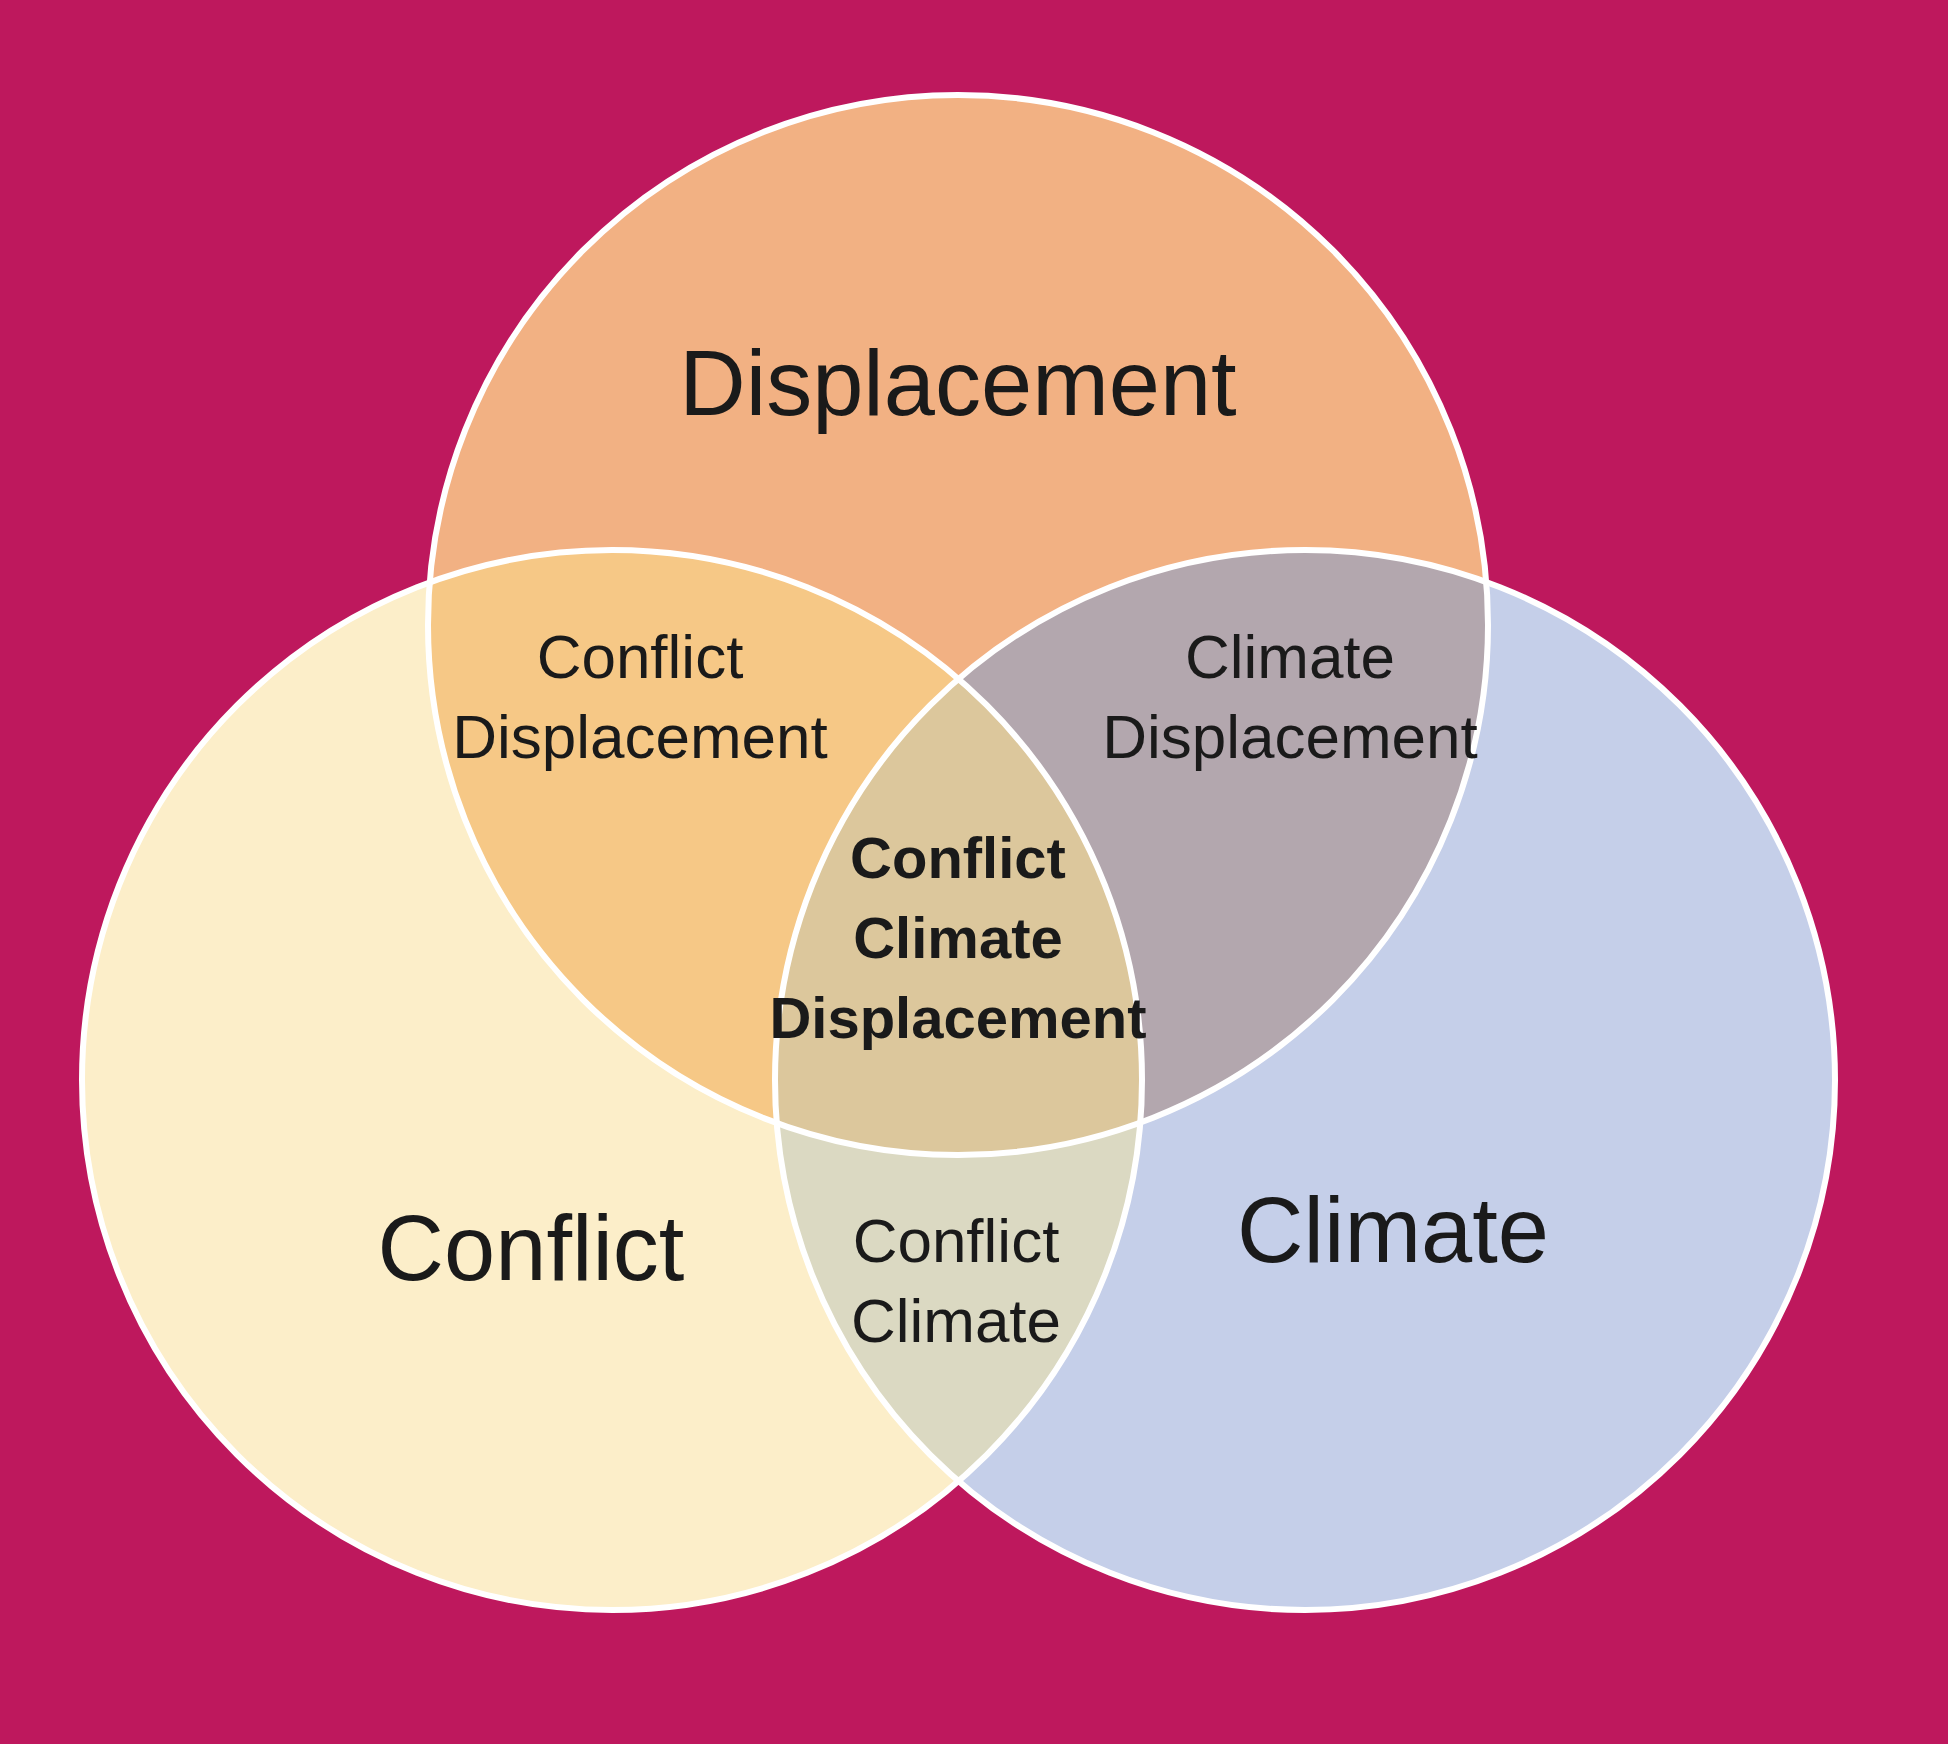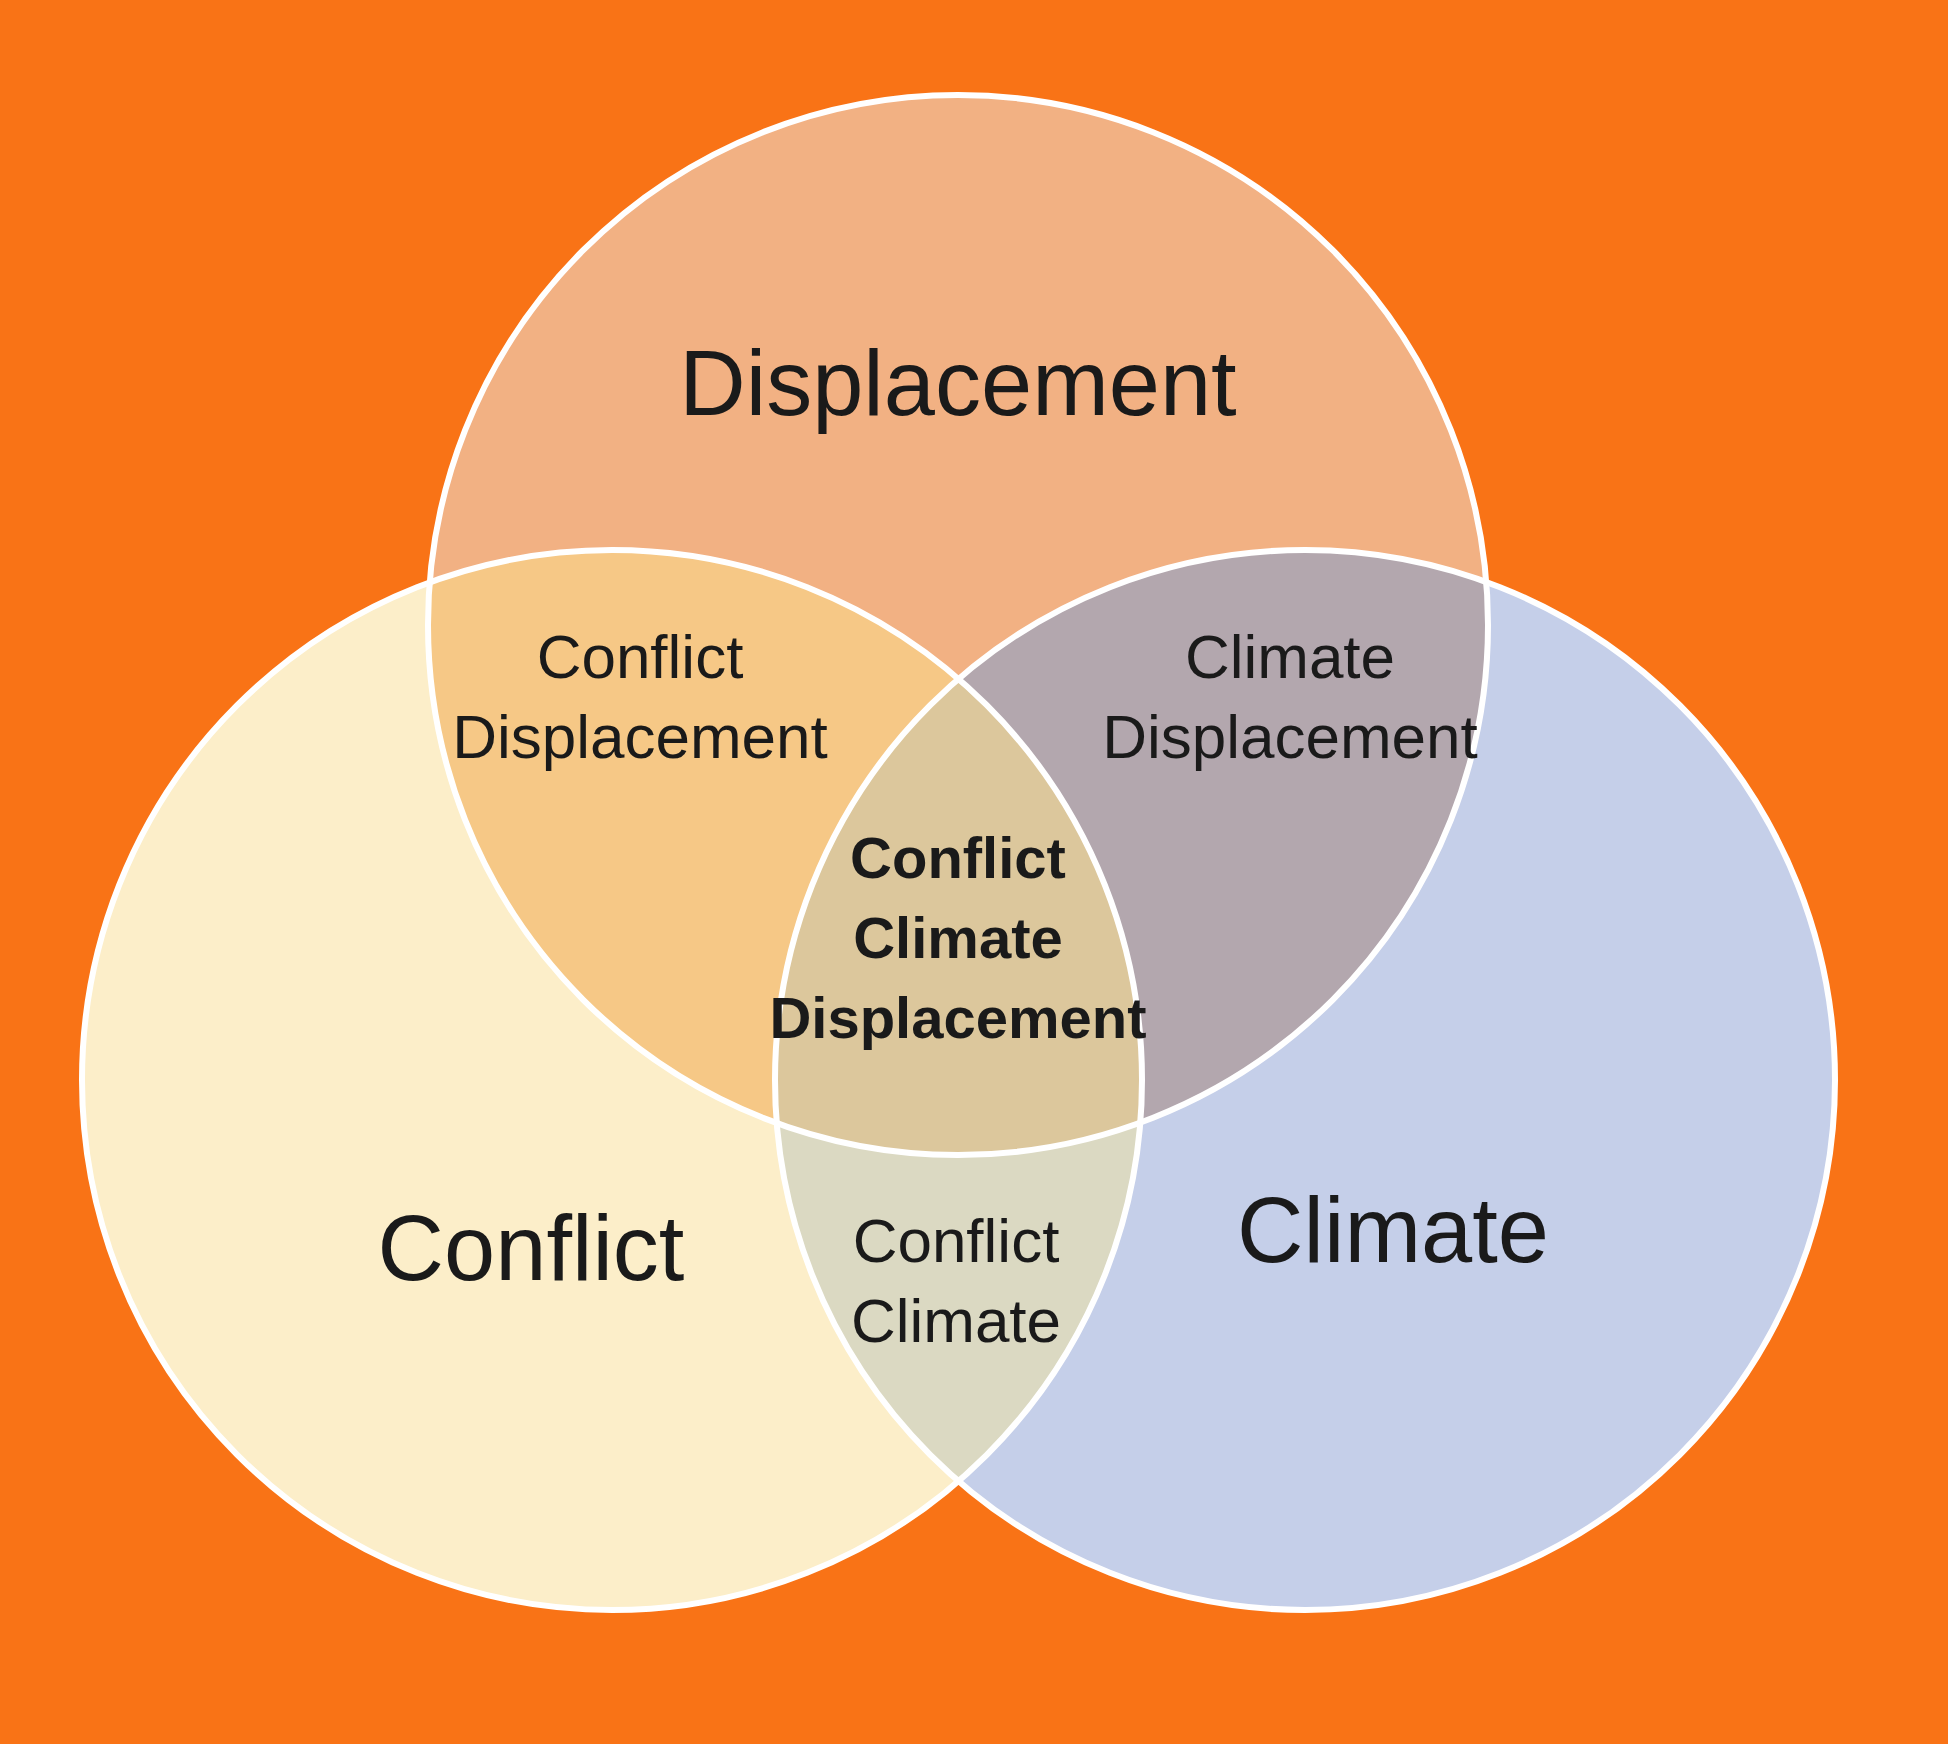--- a/index.html
+++ b/index.html
@@ -1,16 +1,16 @@
 <!DOCTYPE html>
 <html><head>
 <meta charset="utf-8">
 <style>
   html,body{margin:0;padding:0;background:#ffffff;}
-  .stage{width:1948px;height:1744px;display:block;margin:0 auto;background:#f97316;}
+  .stage{width:1948px;height:1744px;display:block;margin:0 auto;background:#be185d;}
   svg{display:block;}
   text{
     font-family:"Liberation Sans", sans-serif;
     text-anchor:middle;
   }
   .big-label{font-size:92px;font-weight:400;}
   .pair-label{font-size:62px;font-weight:400;}
   .center-label{font-size:58px;font-weight:700;}
 </style>
 </head>

